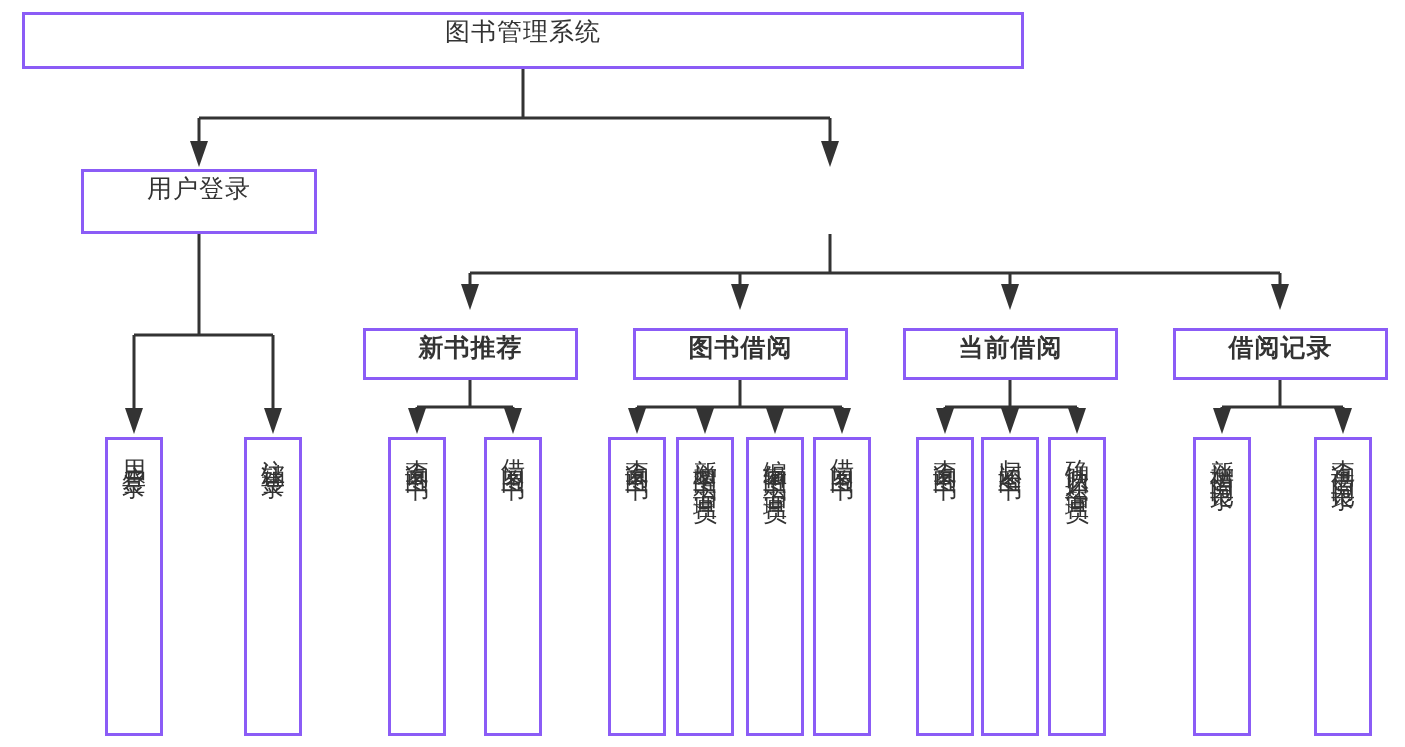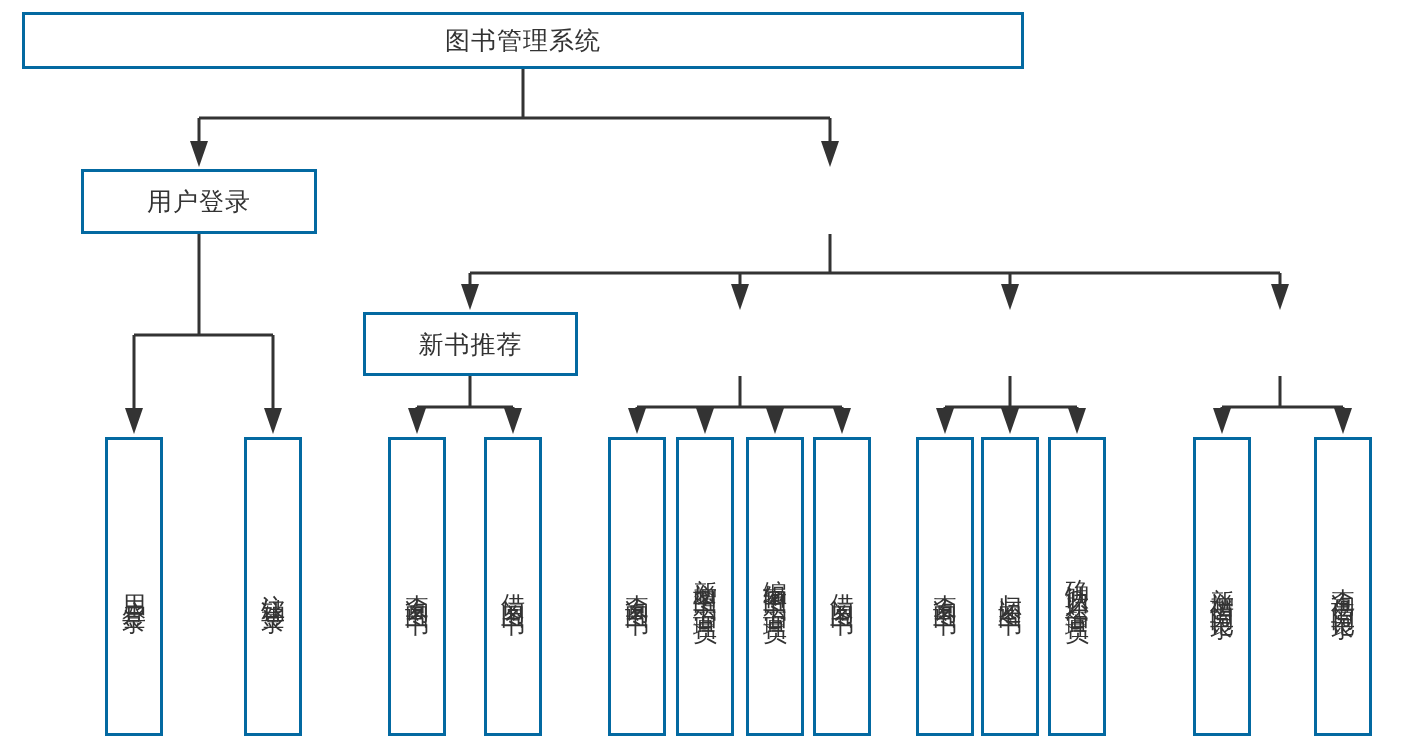--- a/index.html
+++ b/index.html
@@ -7,32 +7,32 @@
     position:relative;
     width:1405px;height:747px;
     background:#ffffff;
     font-family:"Liberation Sans","DejaVu Sans",sans-serif;
     overflow:hidden;
   }
   .connectors{position:absolute;left:0;top:0;z-index:1;}
   .node{
     position:absolute;
     box-sizing:border-box;
-    border:3px solid #0369a1;
+    border:3px solid #8b5cf6;
     background:#ffffff;
     display:flex;
-    align-items:center;
+    align-items:flex-start;
     justify-content:center;
     color:#333333;
     z-index:2;
   }
   .node-h{font-size:25px;letter-spacing:1px;}
   .node-root{left:22px;top:12px;width:1002px;height:57px;}
   .node-l1{top:169px;width:236px;height:65px;}
-  .node-l2{top:312px;width:215px;height:64px;}
+  .node-l2{top:328px;width:215px;height:52px;font-weight:bold;}
   .leaf{top:437px;width:58px;height:299px;}
   .leaf .vtext{
     writing-mode:vertical-rl;
     text-orientation:mixed;
     font-size:24px;
     letter-spacing:6px;
     line-height:1;
     white-space:nowrap;
   }
   .watermark{
@@ -114,20 +114,29 @@
     <span>图书管理系统</span>
   </div>
 
   <div class="node node-l1 node-h" style="left:81px;">
     <span>用户登录</span>
   </div>
 
   <div class="node node-l2 node-h" style="left:363px;">
     <span>新书推荐</span>
   </div>
+  <div class="node node-l2 node-h" style="left:633px;">
+    <span>图书借阅</span>
+  </div>
+  <div class="node node-l2 node-h" style="left:903px;">
+    <span>当前借阅</span>
+  </div>
+  <div class="node node-l2 node-h" style="left:1173px;">
+    <span>借阅记录</span>
+  </div>
 
   <div class="node leaf" style="left:105px;">
     <span class="vtext">用户登录</span>
   </div>
   <div class="node leaf" style="left:244px;">
     <span class="vtext">注销登录</span>
   </div>
 
   <div class="node leaf" style="left:388px;">
     <span class="vtext">查询图书</span>

